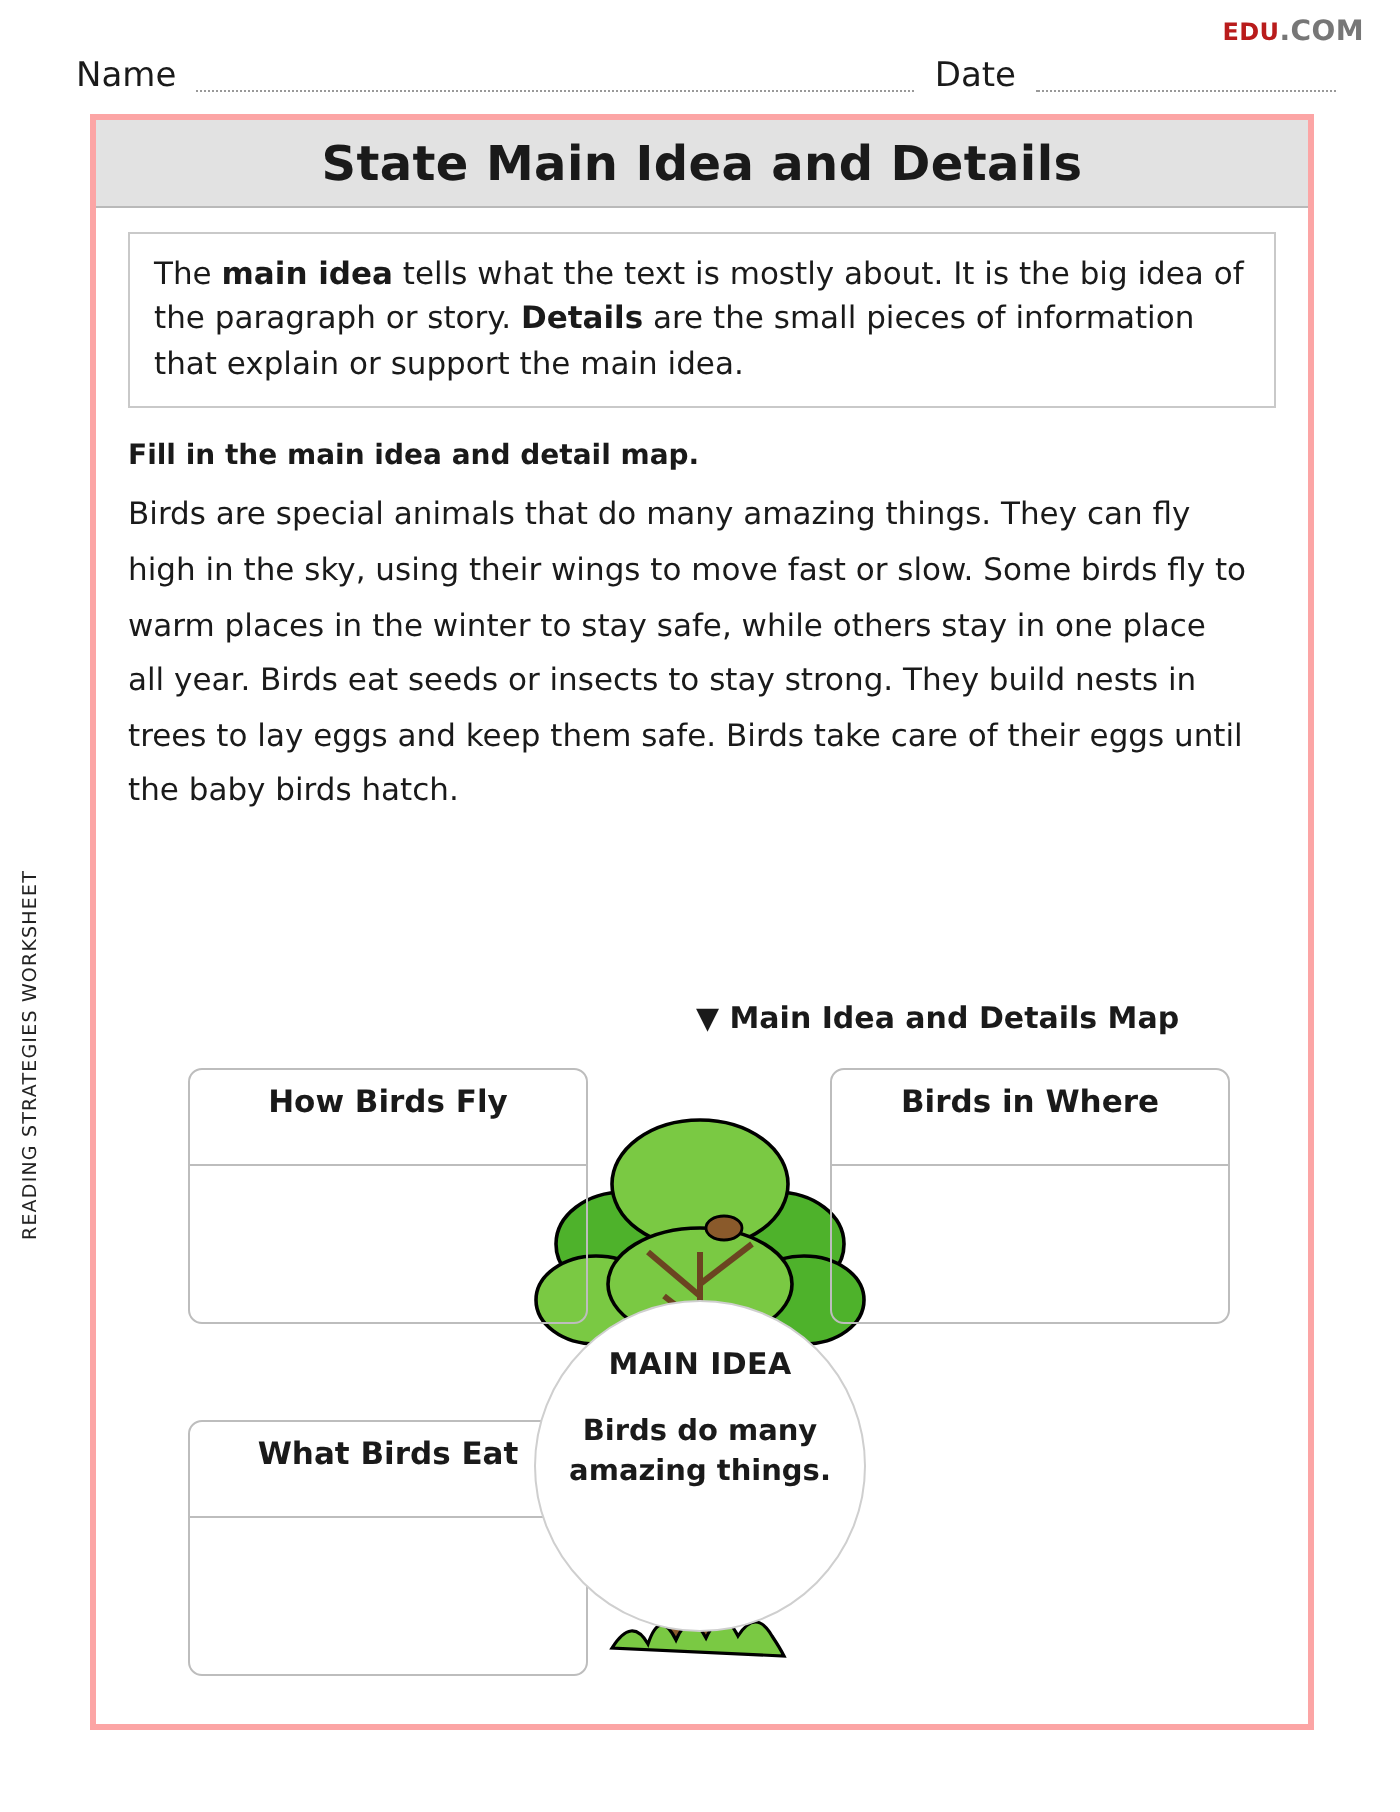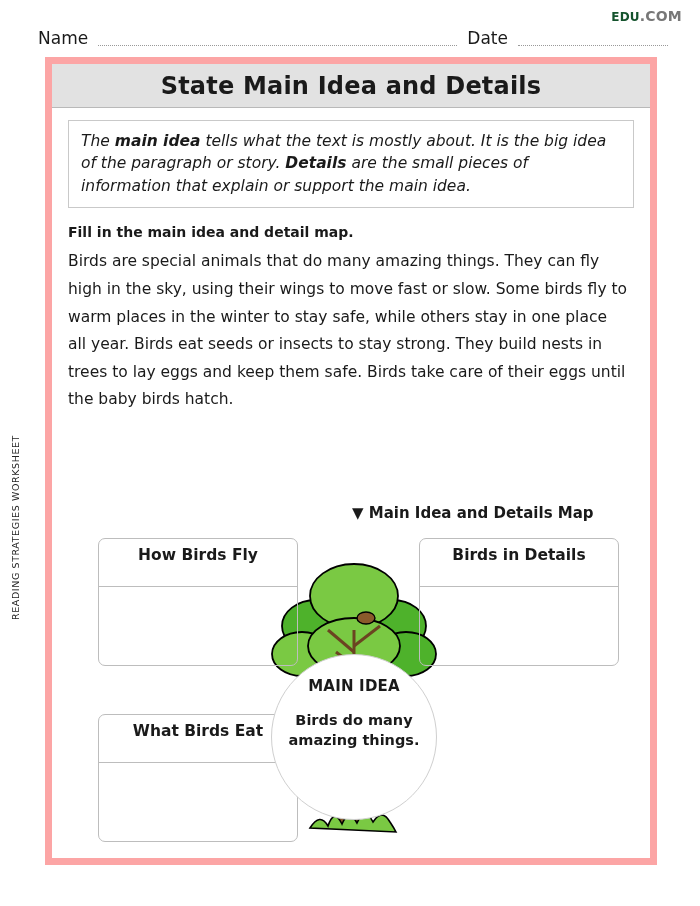--- a/index.html
+++ b/index.html
@@ -18,21 +18,21 @@
 
   
   .brand {
     position: absolute;
     top: 8px;
     right: 18px;
     font-size: 12px;
     font-weight: bold;
     letter-spacing: 0.2px;
   }
-  .brand .edu { color: #14532d; }
+  .brand .edu { color: #b91c1c; }
   .brand .com { color: #777777; font-size: 14px; }
 
   
   .nameline {
     position: absolute;
     top: 28px;
     left: 38px;
     right: 22px;
     display: flex;
     align-items: flex-end;
@@ -60,21 +60,21 @@
     white-space: nowrap;
   }
 
   
   .sheet {
     position: absolute;
     left: 45px;
     top: 57px;
     width: 612px;
     height: 808px;
-    border: 7px solid #fca5a5;
+    border: 3px solid #fca5a5;
     box-sizing: border-box;
     background: #fff;
   }
   .title-bar {
     background: #e2e2e2;
     border-bottom: 1px solid #b9b9b9;
     height: 43px;
     display: flex;
     align-items: center;
     justify-content: center;
@@ -89,21 +89,20 @@
   .inner {
     padding: 12px 16px 0 16px;
   }
 
   .definition {
     border: 1px solid #c9c9c9;
     padding: 9px 12px 10px 12px;
     font-size: 15.5px;
     line-height: 1.45;
     box-sizing: border-box;
-    font-style: italic;
   }
   .definition b { font-weight: bold; }
 
   .instruction {
     margin-top: 16px;
     font-size: 14px;
     font-weight: bold;
   }
 
   .passage {
@@ -251,21 +250,21 @@
         <path d="M100 132 L82 118"></path>
       </g>
 
       <ellipse cx="112" cy="84" rx="9" ry="6" fill="#8a5a2b" stroke="#000" stroke-width="1.4"></ellipse>
     </svg>
 
     <div class="box tl">
       <span class="bx-title">How Birds Fly</span>
     </div>
     <div class="box tr">
-      <span class="bx-title">Birds in Details</span>
+      <span class="bx-title">Birds in Where</span>
     </div>
     <div class="box bl">
       <span class="bx-title">What Birds Eat</span>
     </div>
 
     <div class="main-idea-circle">
       <span class="mi-label">MAIN IDEA</span>
       <span class="mi-text">Birds do many amazing things.</span>
     </div>
 

